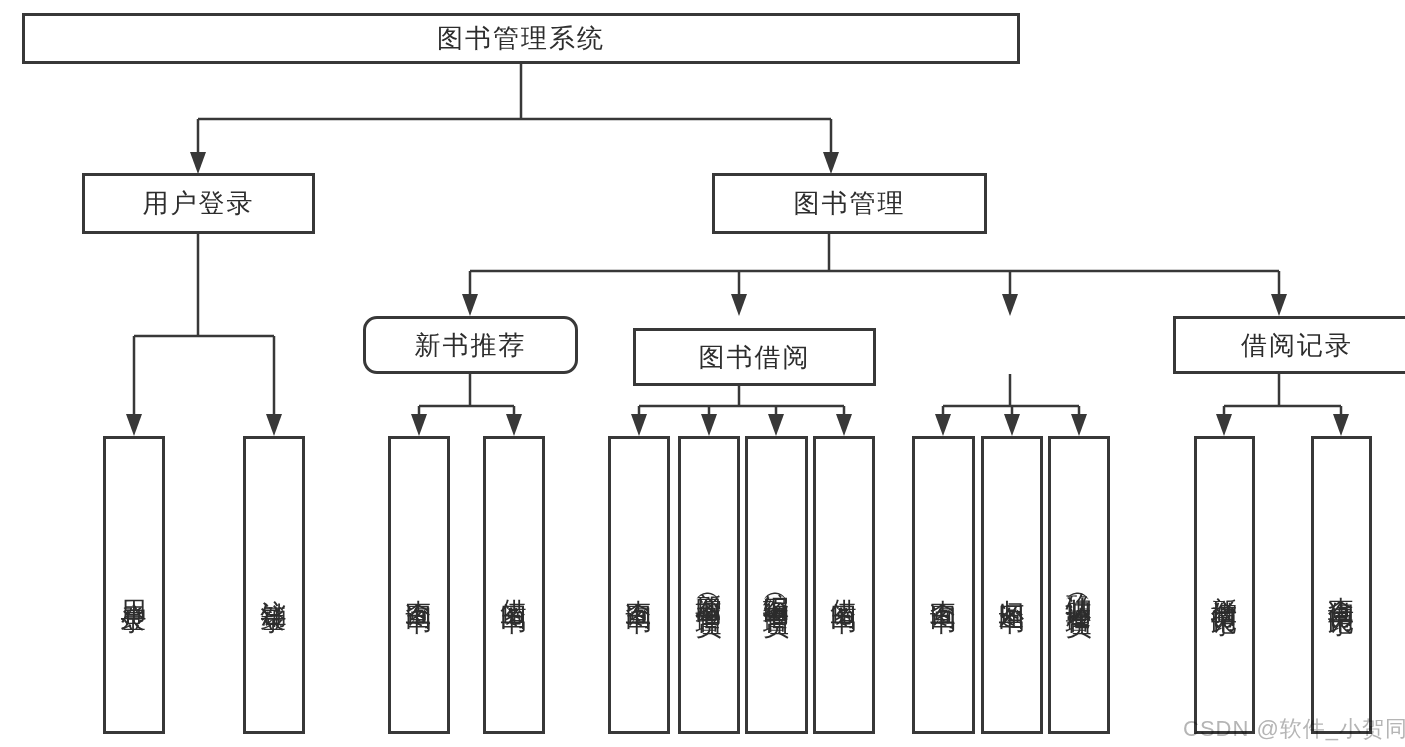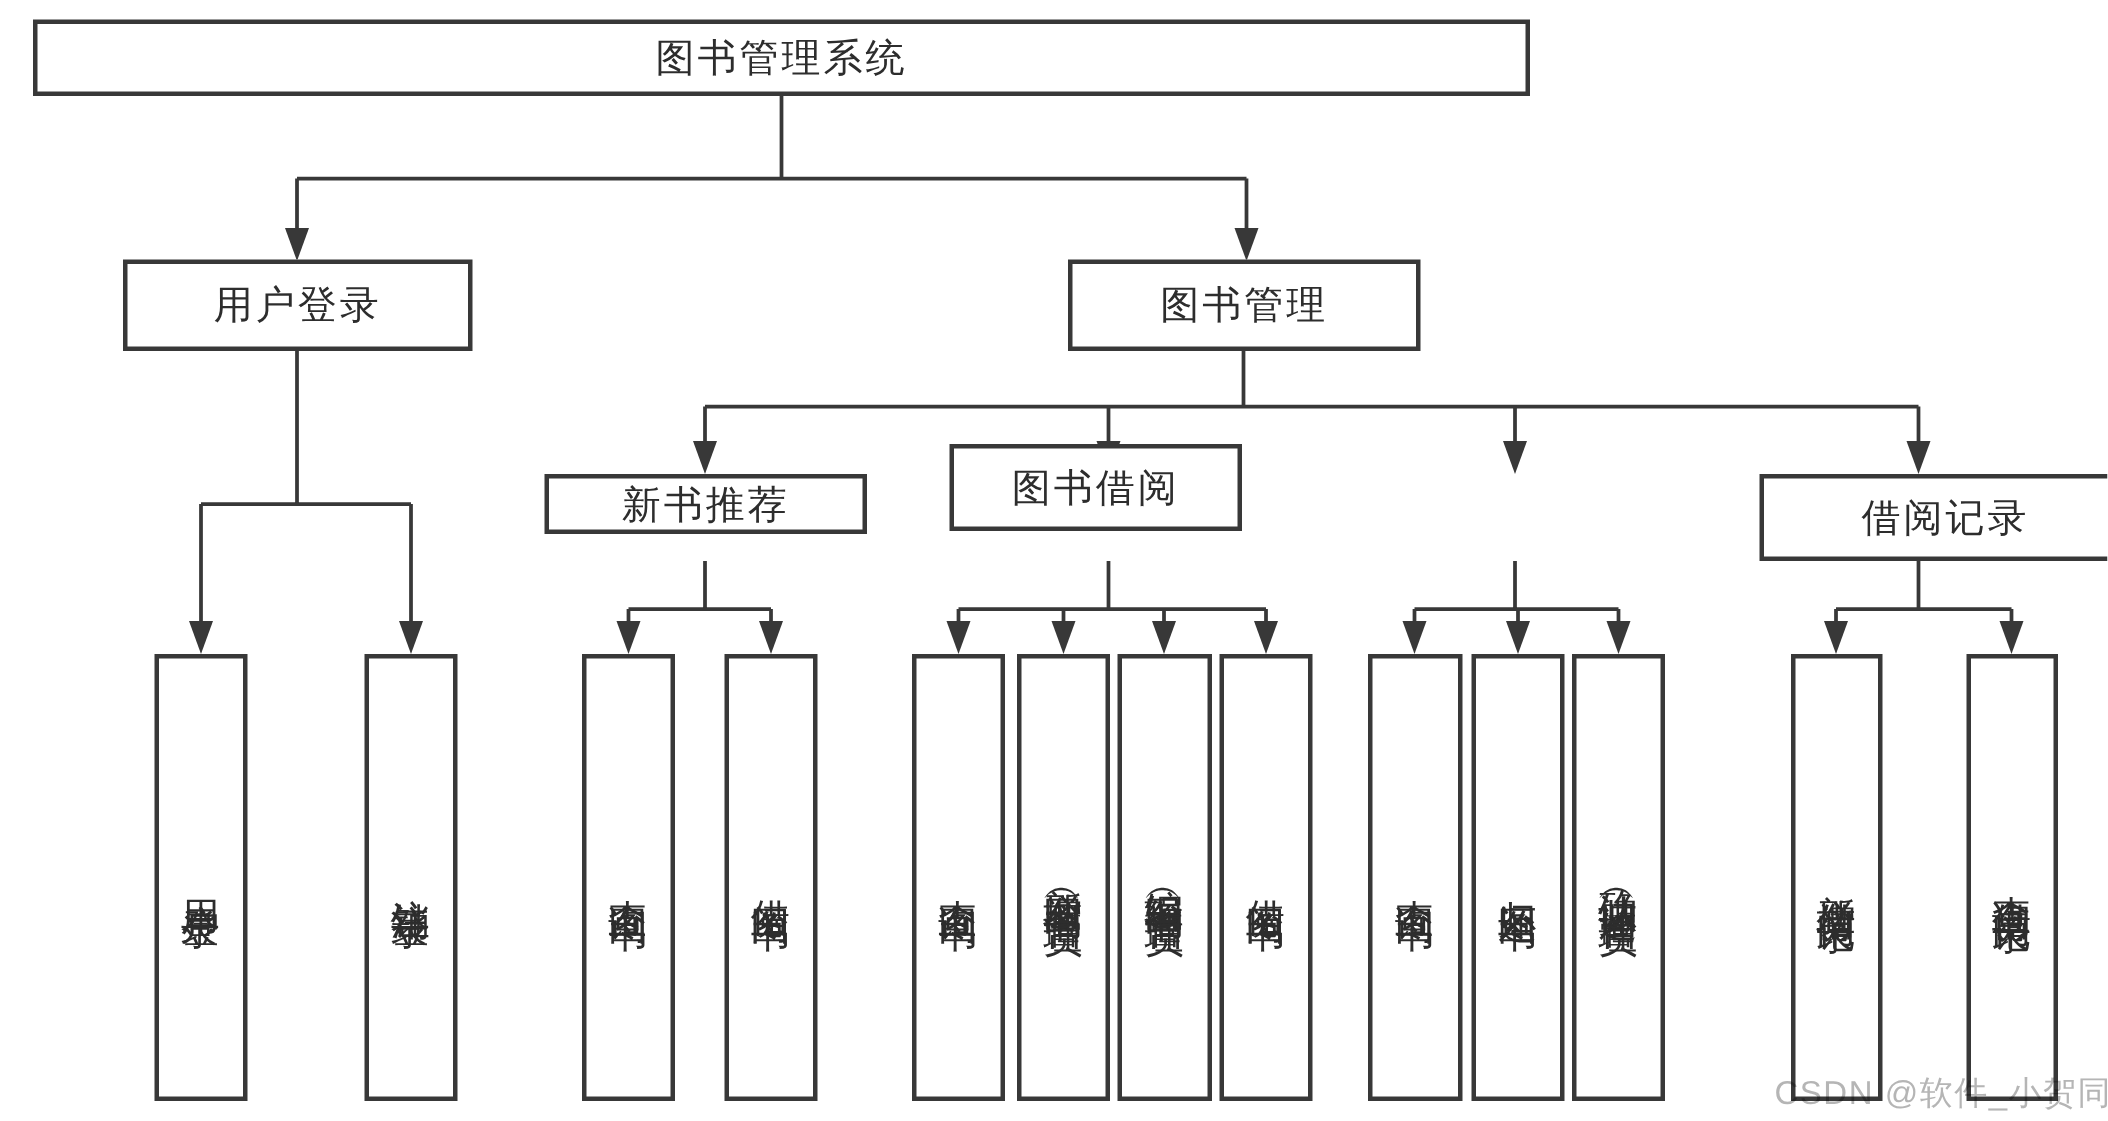--- a/index.html
+++ b/index.html
@@ -86,24 +86,24 @@
       <polygon points="1004,414 1020,414 1012,436"></polygon>
       <polygon points="1071,414 1087,414 1079,436"></polygon>
       <polygon points="1216,414 1232,414 1224,436"></polygon>
       <polygon points="1333,414 1349,414 1341,436"></polygon>
     </g>
   </svg>
 
   <div class="node h" style="left:22px; top:13px; width:998px; height:51px;">图书管理系统</div>
 
   <div class="node h" style="left:82px; top:173px; width:233px; height:61px;">用户登录</div>
-  <div class="node h" style="left:712px; top:173px; width:235px; height:61px;">图书管理</div>
+  <div class="node h" style="left:712px; top:173px; width:275px; height:61px;">图书管理</div>
 
-  <div class="node h" style="left:363px; top:316px; width:215px; height:40px;">新书推荐</div>
-  <div class="node h" style="left:633px; top:296px; width:195px; height:58px;">图书借阅</div>
+  <div class="node h" style="left:363px; top:316px; width:215px; height:58px;border-radius:14px;">新书推荐</div>
+  <div class="node h" style="left:633px; top:328px; width:243px; height:58px;">图书借阅</div>
   <div class="node h" style="left:1173px; top:316px; width:248px; height:58px;">借阅记录</div>
 
   <div class="node v" style="left:103px; top:436px; width:62px; height:298px;">用户登录</div>
   <div class="node v" style="left:243px; top:436px; width:62px; height:298px;">注销登录</div>
 
   <div class="node v" style="left:388px; top:436px; width:62px; height:298px;">查询图书</div>
   <div class="node v" style="left:483px; top:436px; width:62px; height:298px;">借阅图书</div>
 
   <div class="node v" style="left:608px; top:436px; width:62px; height:298px;">查询图书</div>
   <div class="node v" style="left:678px; top:436px; width:62px; height:298px;">新增图书（管理员）</div>

